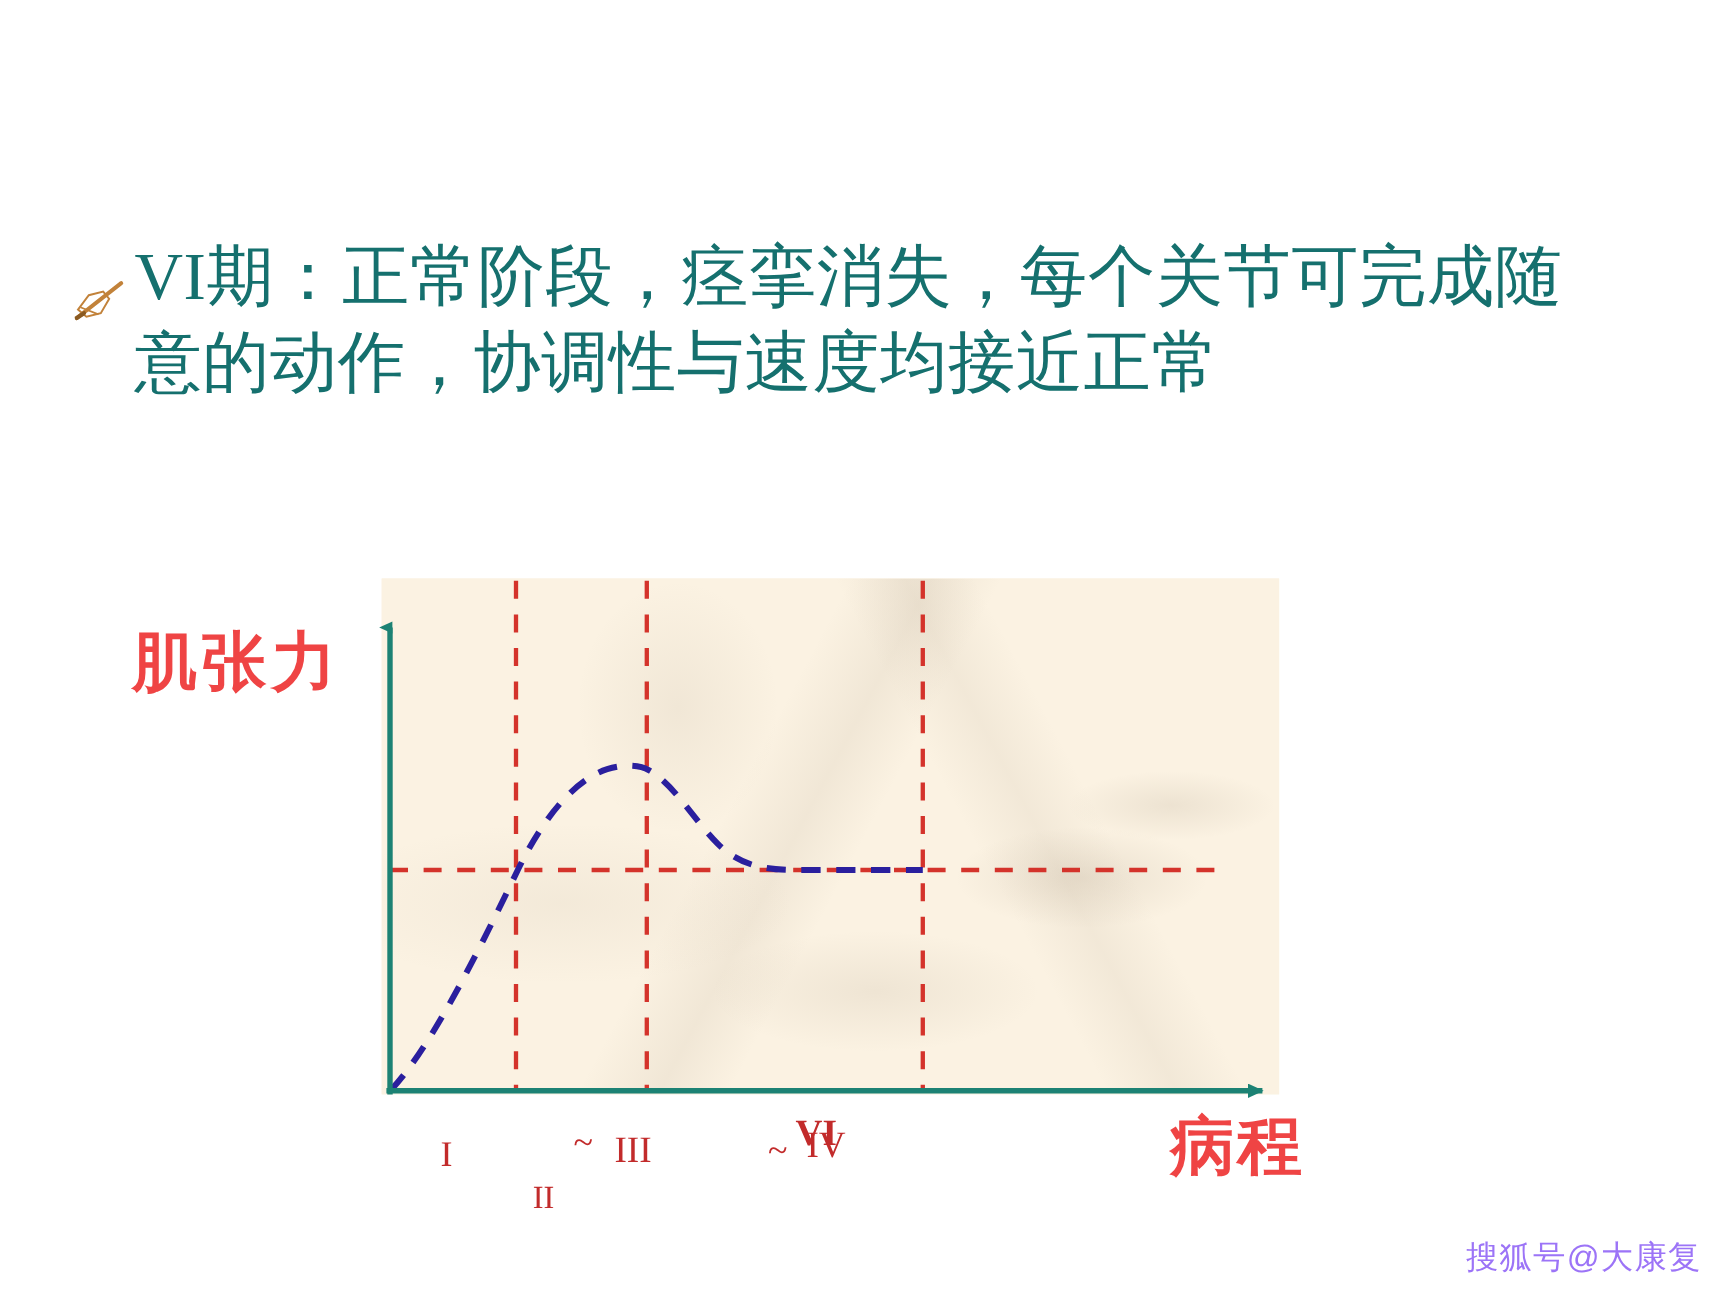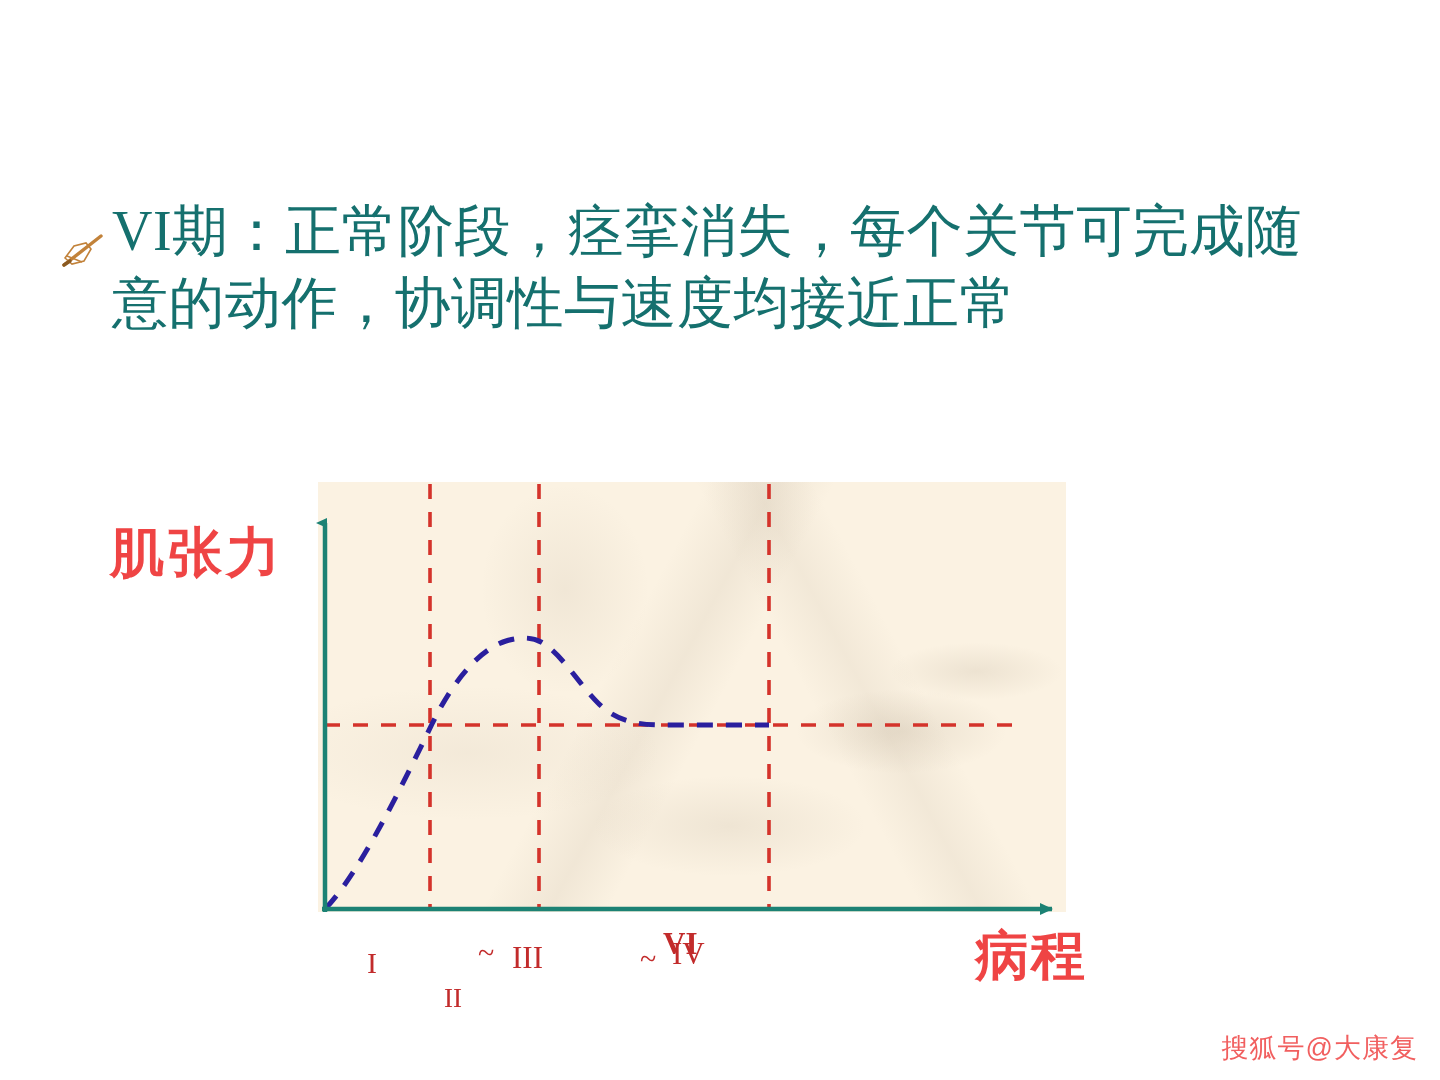--- a/index.html
+++ b/index.html
@@ -111,21 +111,21 @@
   #tick-iii  { left: 500px; top: 942px; font-size: 31px; margin-left: 12px; }
   #tick-tilde2 { left: 640px; top: 944px; font-size: 30px; }
   #tick-iv   { left: 672px; top: 938px; font-size: 31px; text-align: center; }
   #tick-vi   { left: 663px; top: 928px; font-size: 31px; font-weight: bold; }
 
   
   #site-watermark {
     position: absolute;
     right: 22px;
     bottom: 14px;
-    color: #ef4444;
+    color: #8b5cf6;
     font-size: 27px;
     font-family: "Liberation Sans", "DejaVu Sans", sans-serif;
     letter-spacing: 1px;
     white-space: nowrap;
     opacity: 0.85;
   }
 </style>
 </head>
 <body>
 

